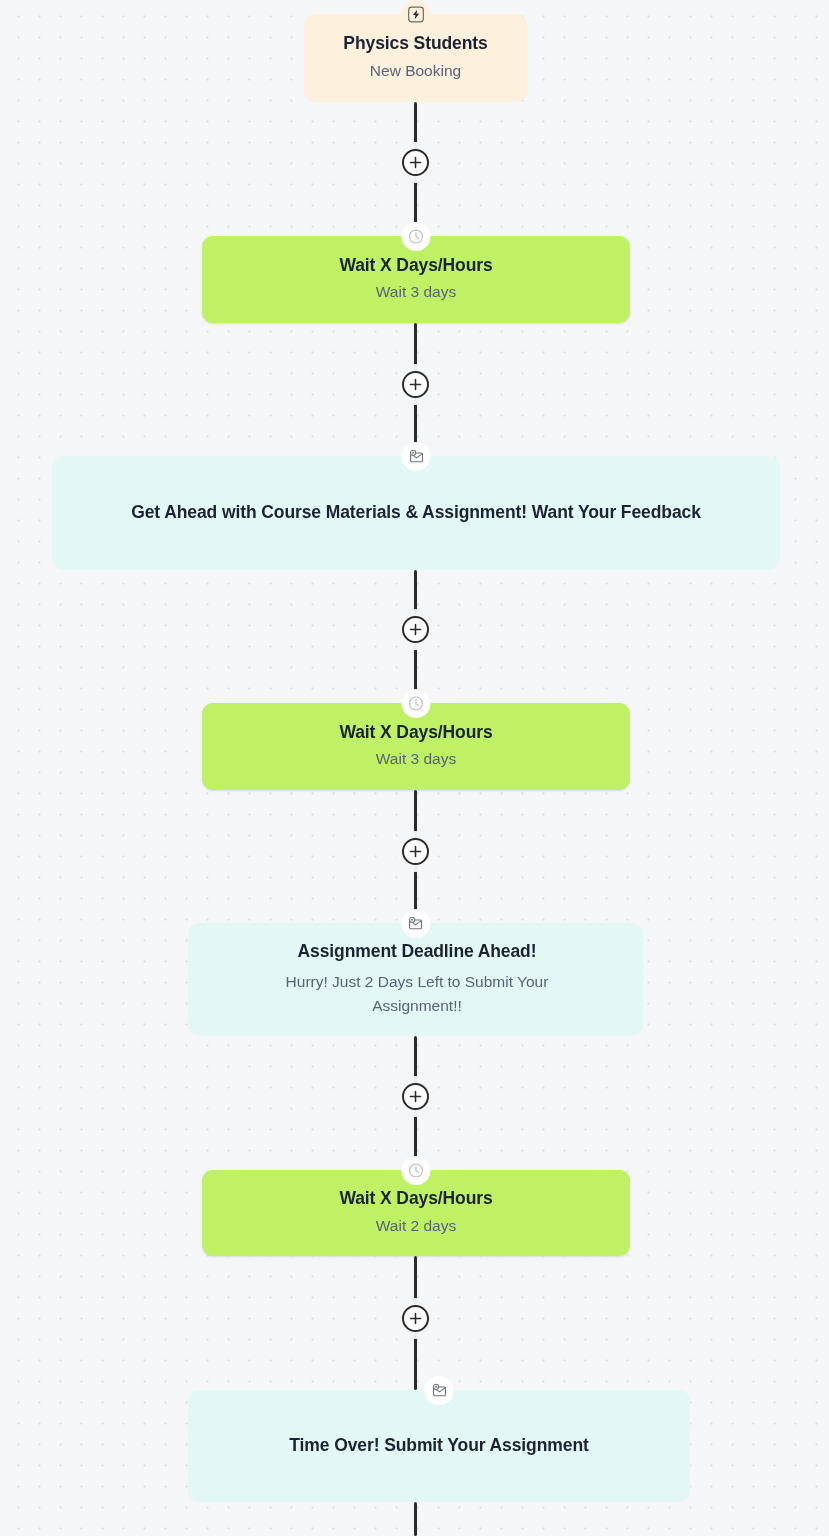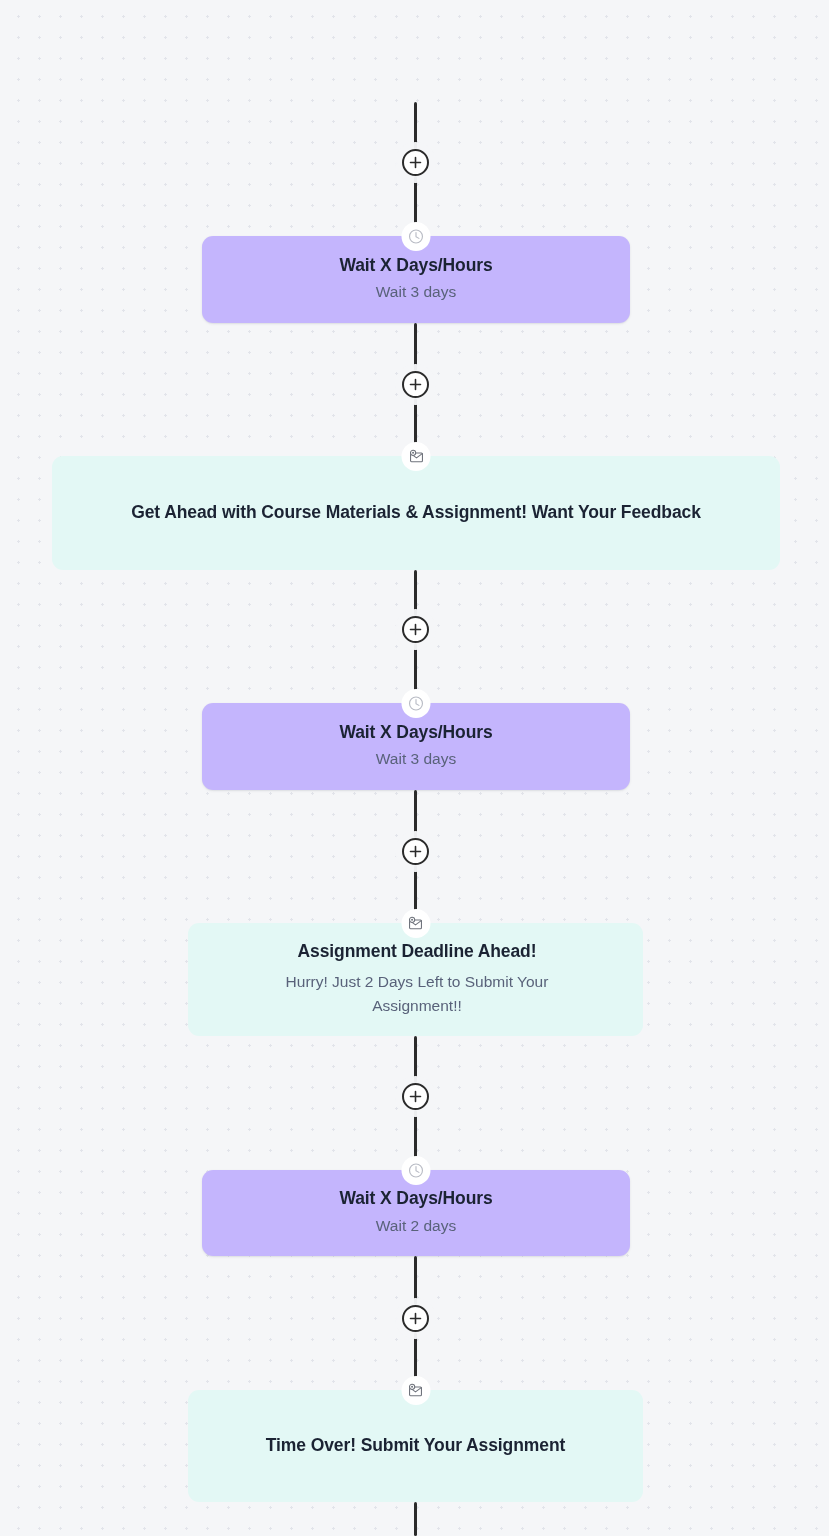--- a/index.html
+++ b/index.html
@@ -83,21 +83,21 @@
     padding: 14px 18px;
     z-index: 3;
   }
 
   .node.trigger {
     background: #fdf0dc;
     border-bottom-left-radius: 11px;
     border-bottom-right-radius: 11px;
   }
   .node.wait {
-    background: #c4b5fd;
+    background: #bef264;
     box-shadow: 0 1px 3px rgba(20,25,40,0.07), 0 1px 1px rgba(20,25,40,0.04);
   }
   .node.email {
     background: #e3f8f5;
   }
 
   .node-title {
     font-size: 17.5px;
     font-weight: bold;
     color: #1b2333;
@@ -125,20 +125,30 @@
   <div class="conn" style="top:570px;height:46px;"></div>
   <div class="conn" style="top:643px;height:60px;"></div>
   <div class="conn" style="top:790px;height:48px;"></div>
   <div class="conn" style="top:865px;height:58px;"></div>
   <div class="conn" style="top:1036px;height:47px;"></div>
   <div class="conn" style="top:1110px;height:60px;"></div>
   <div class="conn" style="top:1256px;height:49px;"></div>
   <div class="conn" style="top:1332px;height:58px;"></div>
   <div class="conn" style="top:1502px;height:34px;"></div>
 
+  <div class="node trigger" style="left:304px;top:14px;width:223px;height:88px;">
+    <div class="badge cream" style="top:-14px;">
+      <svg width="17" height="17" viewBox="0 0 20 20">
+        <rect x="1.4" y="1.4" width="17.2" height="17.2" rx="3.4" fill="none" stroke="#6b6b6b" stroke-width="1.4"></rect>
+        <path d="M11.3 4.3 L6.4 10.6 L9.3 10.6 L8.6 15.7 L13.6 9.2 L10.6 9.2 Z" fill="#2b2b2b"></path>
+      </svg>
+    </div>
+    <div class="node-title">Physics Students</div>
+    <div class="node-sub">New Booking</div>
+  </div>
 
   <div class="plus" style="top:149px;">
     <svg width="13" height="13" viewBox="0 0 14 14">
       <path d="M7 1.6 V12.4 M1.6 7 H12.4" stroke="#2b2b2b" stroke-width="1.7" stroke-linecap="round"></path>
     </svg>
   </div>
 
   <div class="node wait" style="left:202px;top:236px;width:428px;height:87px;">
     <div class="badge white">
       <svg width="17" height="17" viewBox="0 0 20 20">
@@ -220,21 +230,21 @@
     <div class="node-title">Wait X Days/Hours</div>
     <div class="node-sub">Wait 2 days</div>
   </div>
 
   <div class="plus" style="top:1305px;">
     <svg width="13" height="13" viewBox="0 0 14 14">
       <path d="M7 1.6 V12.4 M1.6 7 H12.4" stroke="#2b2b2b" stroke-width="1.7" stroke-linecap="round"></path>
     </svg>
   </div>
 
-  <div class="node email" style="left:188px;top:1390px;width:455px;height:112px;gap:14px;">
+  <div class="node email" style="left:188px;top:1390px;width:502px;height:112px;gap:14px;">
     <div class="badge white">
       <svg width="18" height="18" viewBox="0 0 20 20">
         <rect x="3.4" y="5.6" width="13.2" height="9.6" rx="1.1" fill="#ffffff" stroke="#6f737c" stroke-width="1.2"></rect>
         <path d="M3.6 6.3 L10 11 L16.4 6.3" fill="none" stroke="#6f737c" stroke-width="1.2" stroke-linecap="round" stroke-linejoin="round"></path>
         <circle cx="6.2" cy="5.4" r="2.9" fill="#ffffff" stroke="#6f737c" stroke-width="1.2"></circle>
         <circle cx="6.2" cy="5.4" r="1.1" fill="#6f737c"></circle>
       </svg>
     </div>
     <div class="node-title">Time Over! Submit Your Assignment</div>
   </div>

